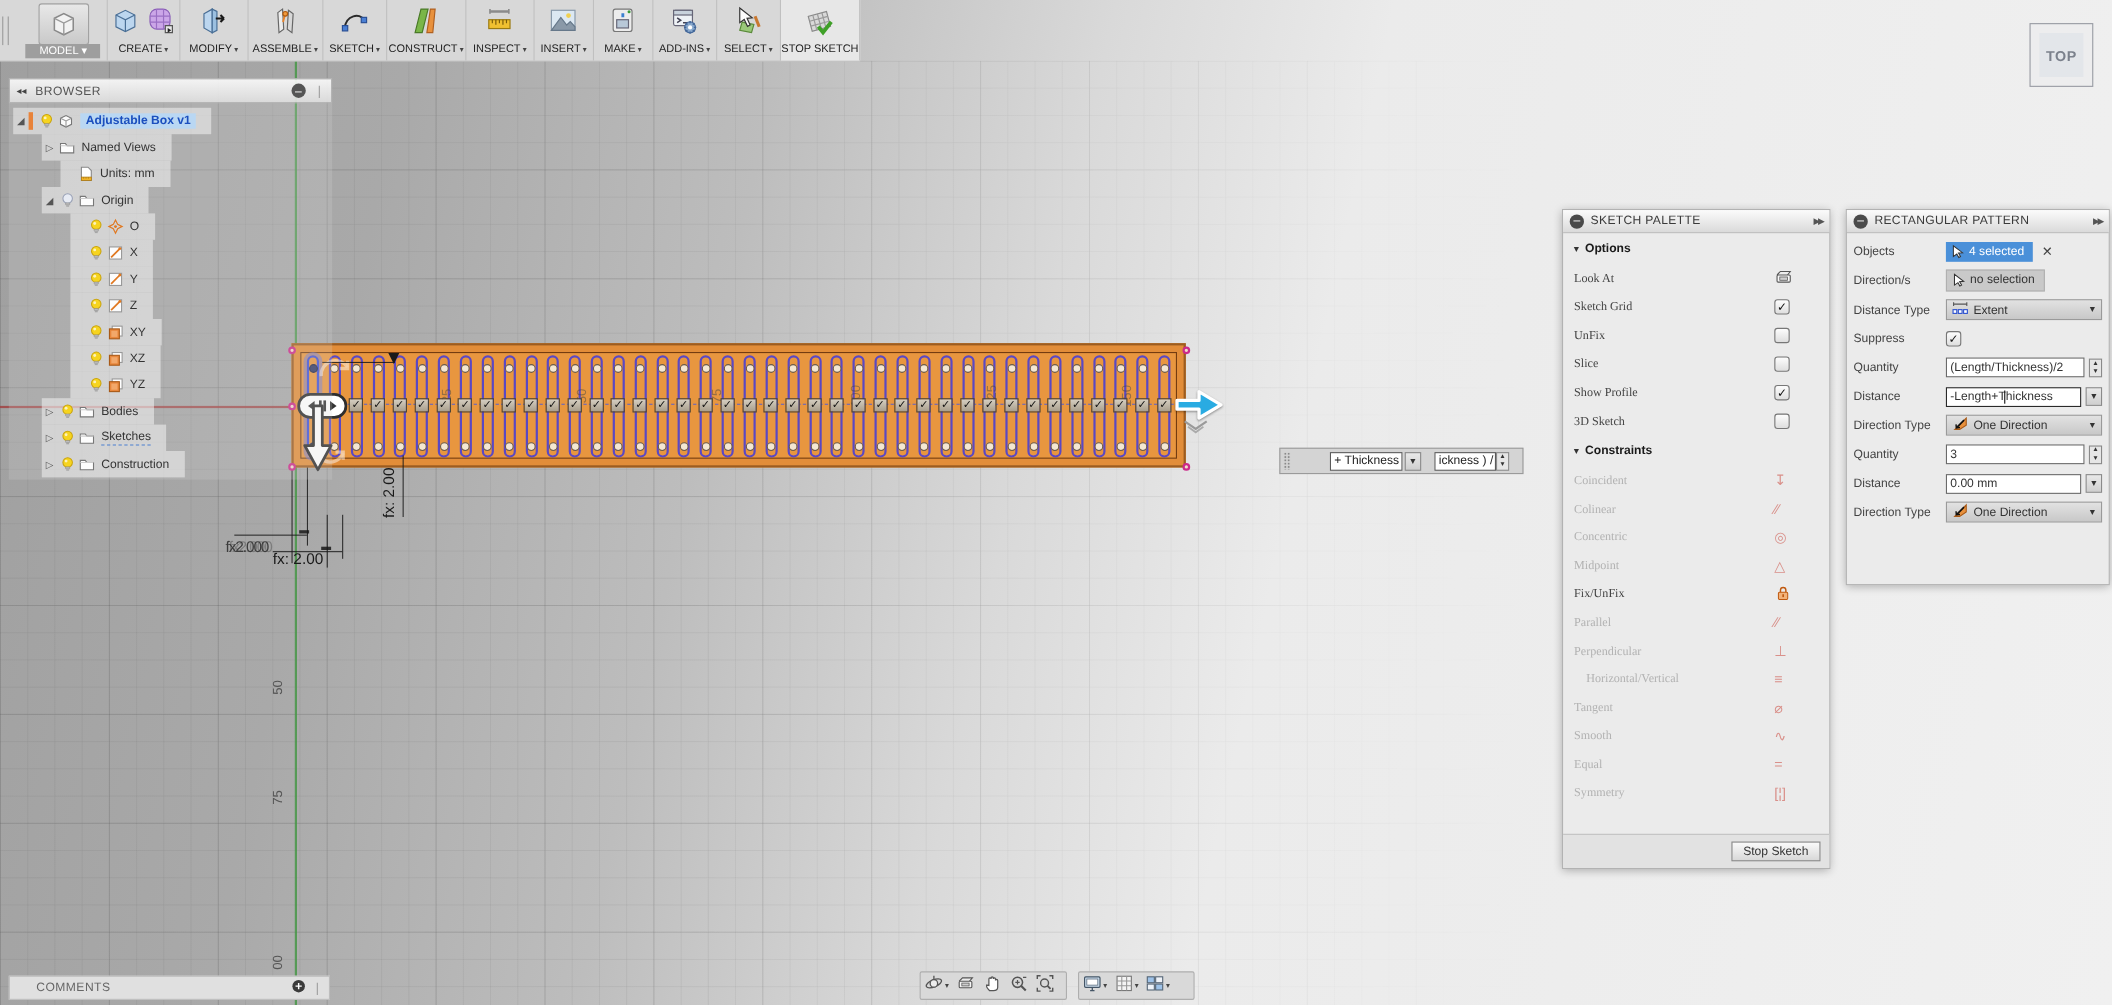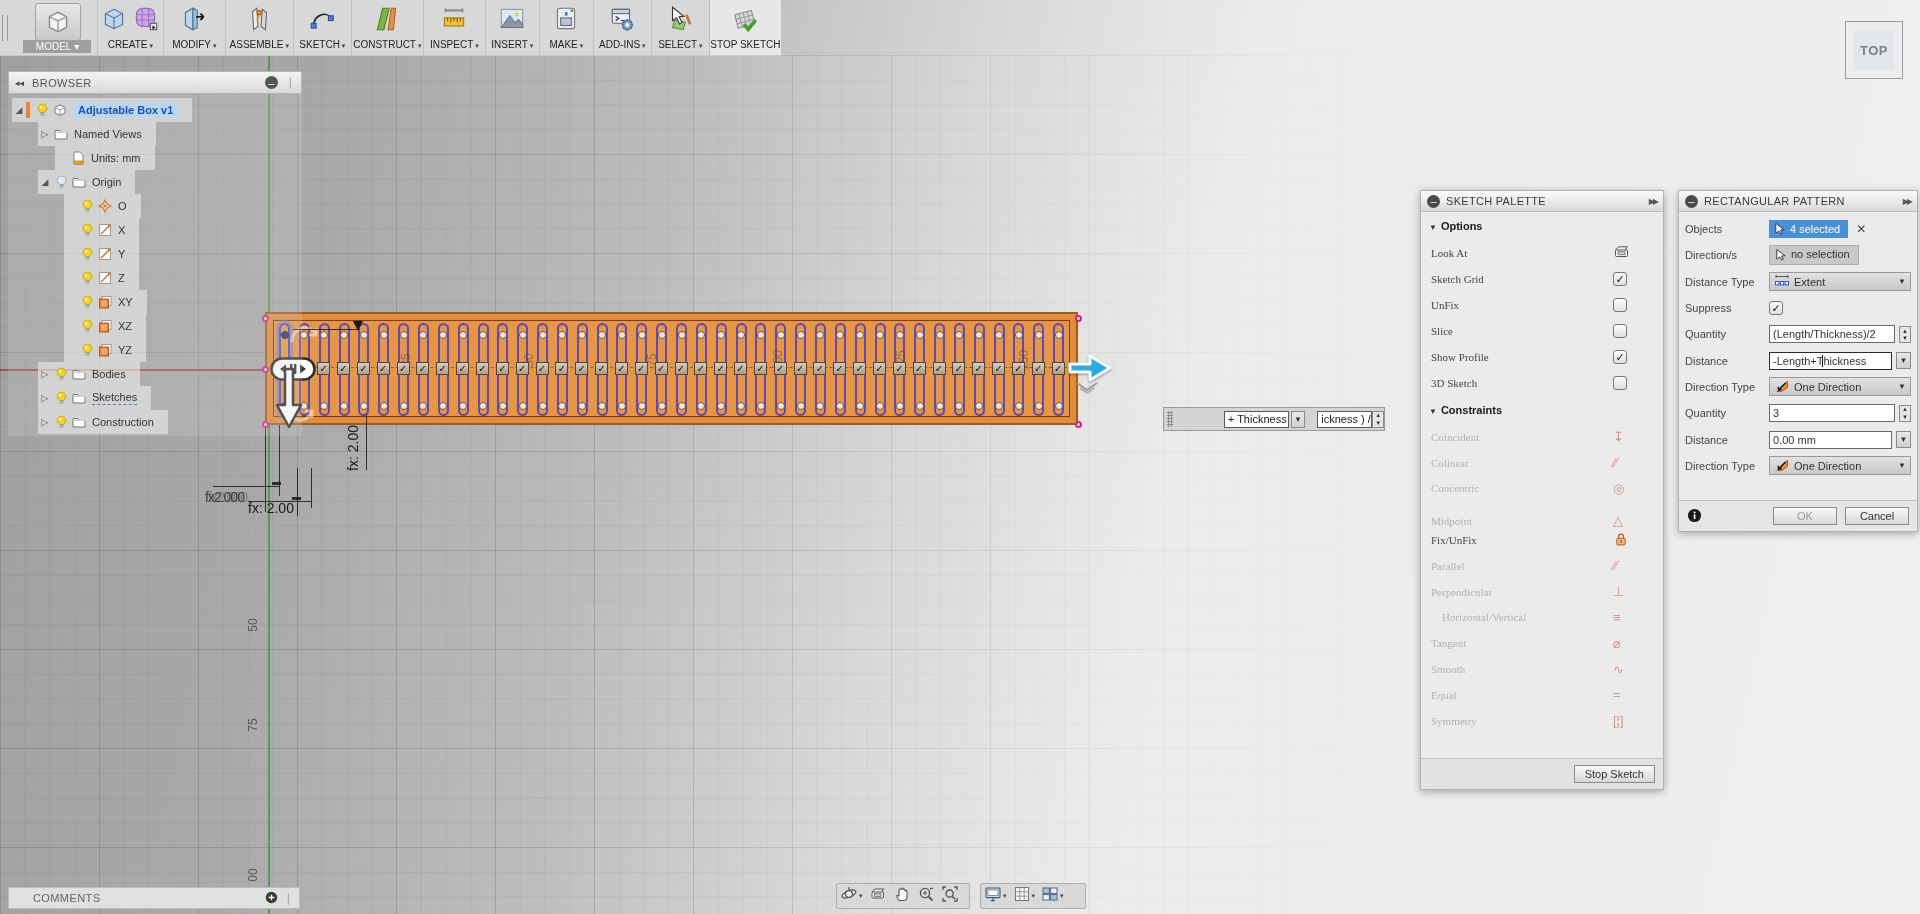--- a/index.html
+++ b/index.html
@@ -399,21 +399,21 @@
       <path d="M6 13 L1 3 H11 Z" fill="#1a1a1a"></path>
     </svg>
 </div>
 <div class="abs dimline" style="left:366px;top:414px;width:1px;height:56px"></div>
 <div class="abs dimtxt" style="left:205px;top:489px;letter-spacing:-1px;color:#3d3d3d;text-shadow:3px 0 0 rgba(70,70,70,.45)">fx2.000</div>
 <div class="abs dimtxt" style="left:248px;top:500px">fx: 2.00</div>
 <div class="abs dimtxt" style="left:330px;top:440px;transform:rotate(-90deg)">fx: 2.00</div>
 
 <div class="abs" id="exprBox">
   <div class="grip"></div>
-  <div class="tin" style="width:66px;margin-left:51px">+ Thickness</div>
+  <div class="tin" style="width:66px;margin-left:36px">+ Thickness</div>
   <div class="dropbtn" style="margin-left:2px">▼</div>
   <div class="tin" style="width:56px;margin-left:12px">ickness ) /</div>
   <div class="spinner">
       <div>▲</div>
       <div>▼</div>
     </div>
 </div>
 
 <div class="abs" id="toolbar">
   <div id="tbGrip">
@@ -873,21 +873,21 @@
         <span class="ctl">
           <span class="cglyph">∕∕</span>
         </span>
       </div>
       <div class="srow" style="height: 25.8px;">
         <span class="slabel dis">Concentric</span>
         <span class="ctl">
           <span class="cglyph">◎</span>
         </span>
       </div>
-      <div class="srow" style="height: 25.8px; align-items: flex-end;">
+      <div class="srow" style="height: 25.8px;">
         <span class="slabel dis">Midpoint</span>
         <span class="ctl">
           <span class="cglyph">△</span>
         </span>
       </div>
       <div class="srow" style="height: 25.8px;">
         <span class="slabel">Fix/UnFix</span>
         <span class="ctl">
           <span><svg width="15" height="16" viewBox="0 0 16 16">
               <rect x="4" y="7.3" width="9" height="7" rx="1" fill="#f2b27a" stroke="#c05a10"></rect>
@@ -1060,30 +1060,20 @@
                 <path d="M3 13.5 L13.5 3 L13.5 9.5 L7.5 13.5 Z" fill="#e8913d" stroke="#a85a18"></path>
                 <path d="M11.5 5 L4.5 12" stroke="#111" stroke-width="1.5"></path>
                 <path d="M4.2 8.8 L4.5 12 L7.8 11.7" fill="none" stroke="#111" stroke-width="1.3"></path>
               </svg></span>
             <span>One Direction</span>
             <span class="car">▼</span>
           </span>
         </span>
       </div>
     </div>
-  <div id="ppFooter">
-    <span><svg width="15" height="15" viewBox="0 0 16 16">
-          <circle cx="8" cy="8" r="7" fill="#1a1a1a"></circle>
-          <rect x="7.2" y="6.8" width="1.8" height="5" fill="#fff"></rect>
-          <circle cx="8.1" cy="4.7" r="1.1" fill="#fff"></circle>
-        </svg></span>
-    <span class="sp"></span>
-    <button class="btn okbtn">OK</button>
-    <button class="btn cancelbtn">Cancel</button>
-  </div>
 </div>
 
 <div class="abs" id="comments">
   <span style="flex:1;padding-left:18px;letter-spacing:.4px">COMMENTS</span>
   <span><svg width="13" height="13" viewBox="0 0 16 16">
         <circle cx="8" cy="8" r="7" fill="#3a3a3a"></circle>
         <path d="M8 4.5 v7 M4.5 8 h7" stroke="#fff" stroke-width="1.6"></path>
       </svg></span>
   <span style="color:#999">❘</span>
 </div>

